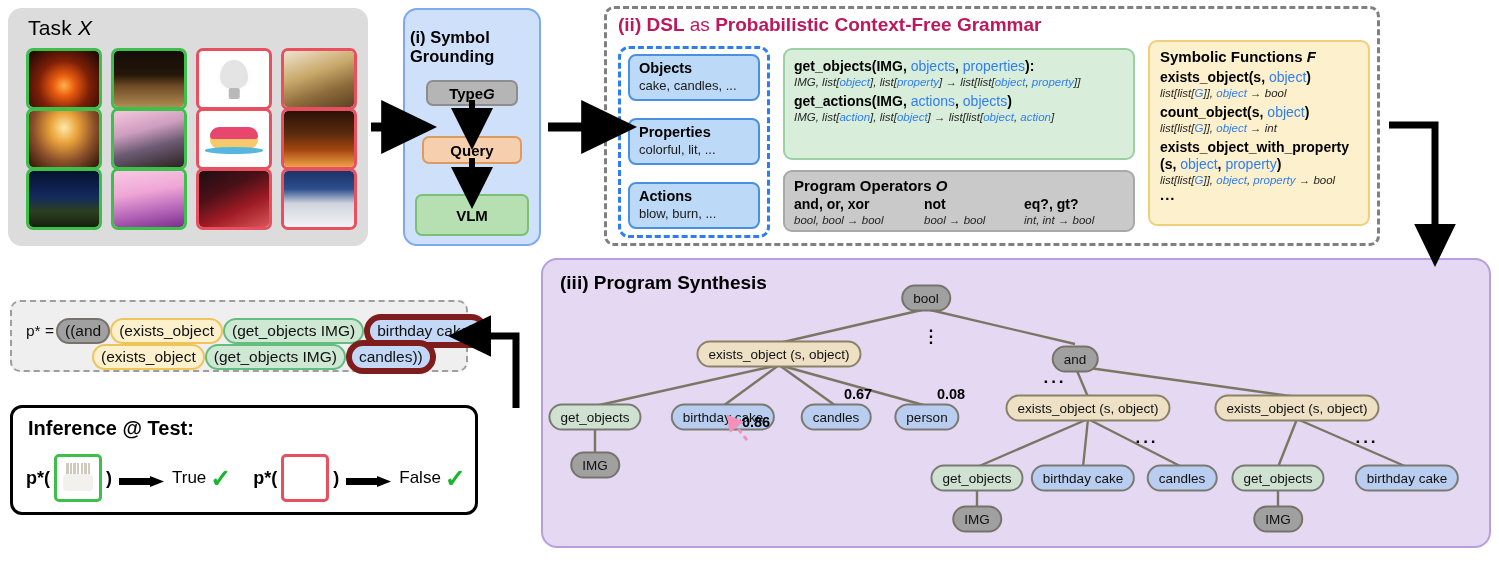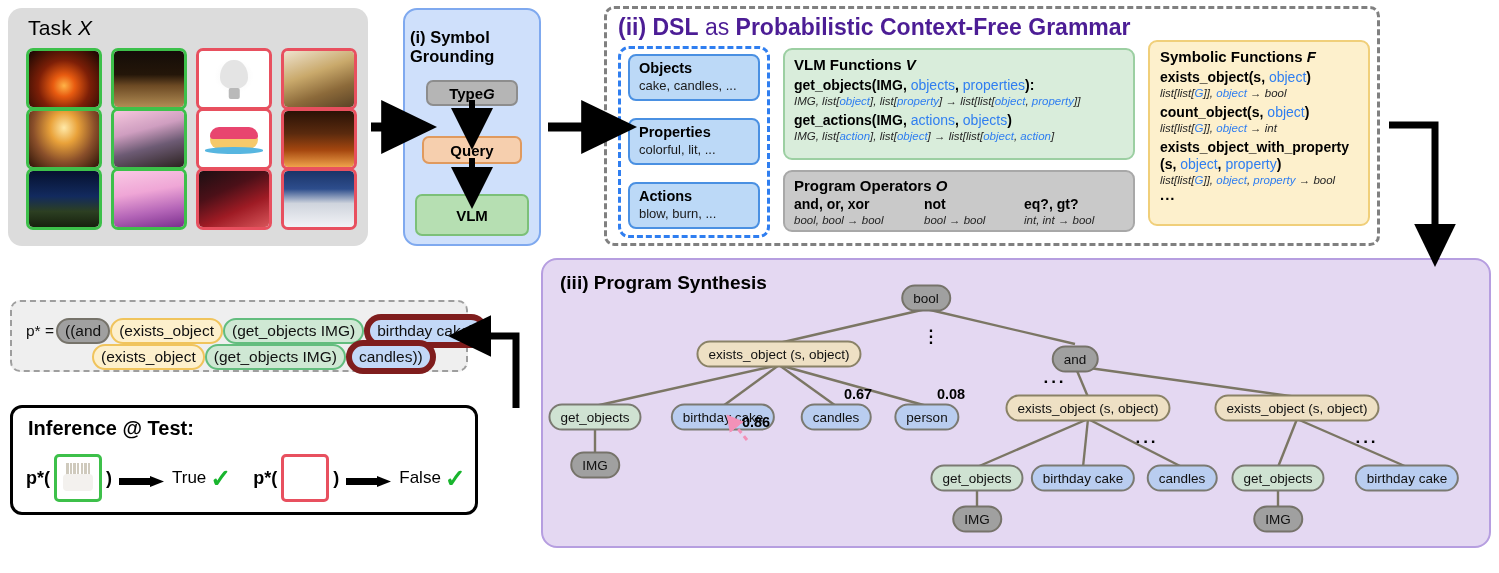--- a/index.html
+++ b/index.html
@@ -25,21 +25,21 @@
   #sg-title{left:410px;top:28px;width:126px;text-align:left;font-size:16.5px;font-weight:bold;line-height:19px;color:#000;}
   .sg-box{left:50%;transform:translateX(-50%);border-radius:7px;display:flex;align-items:center;justify-content:center;
           font-weight:bold;font-size:15px;color:#000;}
   #sg-type{top:70px;width:92px;height:26px;background:#b5b5b5;border:2px solid #8d8d8d;}
   #sg-type i{font-style:italic;}
   #sg-query{top:126px;width:100px;height:28px;background:#f6cfae;border:2px solid #e09a5e;}
   #sg-vlm{top:184px;width:114px;height:42px;background:#b6dfb2;border:2px solid #7cc078;}
 
   
   #dsl-panel{left:604px;top:6px;width:776px;height:240px;border:3px dashed #808080;border-radius:10px;background:#fff;}
-  #dsl-title{left:618px;top:14px;font-size:23px;color:#4c1d95;}
+  #dsl-title{left:618px;top:14px;font-size:19px;color:#be185d;}
   #dsl-title b{font-weight:bold;}
   #dsl-inner-dashed{left:618px;top:46px;width:152px;height:192px;border:3px dashed #2f7ef0;border-radius:11px;}
   .cat-box{left:628px;width:132px;background:#bcd9f7;border:2px solid #4a90e2;border-radius:8px;padding:4px 0 5px 9px;}
   #cat-objects{top:54px;}
   #cat-properties{top:118px;}
   #cat-actions{top:182px;}
   .cat-h{font-weight:bold;font-size:14.5px;color:#000;line-height:17px;}
   .cat-s{font-size:13px;color:#1a1a1a;line-height:17px;}
 
   #vlm-box{left:783px;top:48px;width:352px;height:112px;background:#d9eddb;border:2px solid #9ccfa2;border-radius:9px;padding:5px 9px;}
@@ -186,23 +186,20 @@
   <div class="abs cat-box" id="cat-properties">
     <div class="cat-h">Properties</div>
     <div class="cat-s">colorful, lit, ...</div>
   </div>
   <div class="abs cat-box" id="cat-actions">
     <div class="cat-h">Actions</div>
     <div class="cat-s">blow, burn, ...</div>
   </div>
 
   <div class="abs" id="vlm-box">
-    <div class="bx-h">
-      <span>VLM Functions </span><i>V</i>
-    </div>
     <div id="vlm-entries">
         <div style="margin-top: 3px;">
           <div class="sig"><span>get_objects(IMG, </span><span class="bl">objects</span><span>, </span><span class="bl">properties</span><span>):</span></div>
           <div class="typ"><span>IMG, list[</span><span class="bl">object</span><span>], list[</span><span class="bl">property</span><span>] → list[list[</span><span class="bl">object</span><span>, </span><span class="bl">property</span><span>]]</span></div>
         </div>
         <div style="margin-top: 3px;">
           <div class="sig"><span>get_actions(IMG, </span><span class="bl">actions</span><span>, </span><span class="bl">objects</span><span>)</span></div>
           <div class="typ"><span>IMG, list[</span><span class="bl">action</span><span>], list[</span><span class="bl">object</span><span>] → list[list[</span><span class="bl">object</span><span>, </span><span class="bl">action</span><span>]</span></div>
         </div>
       </div>

